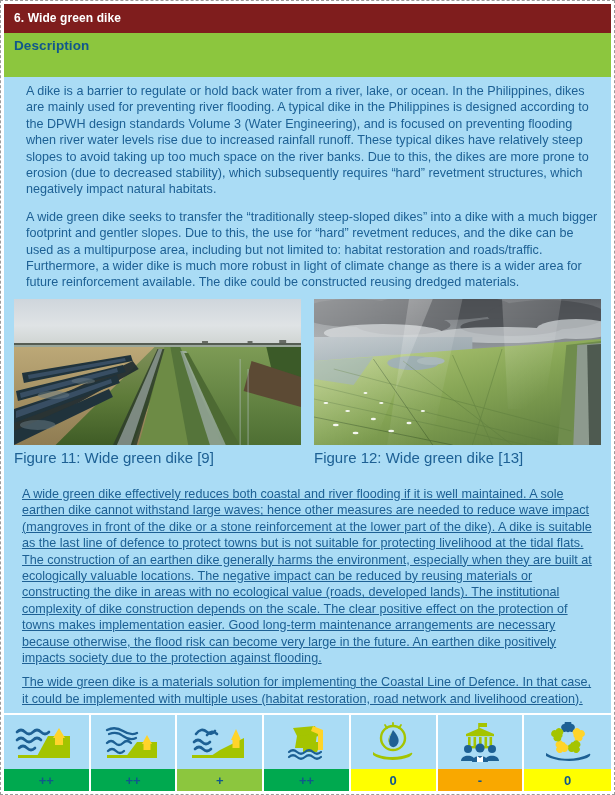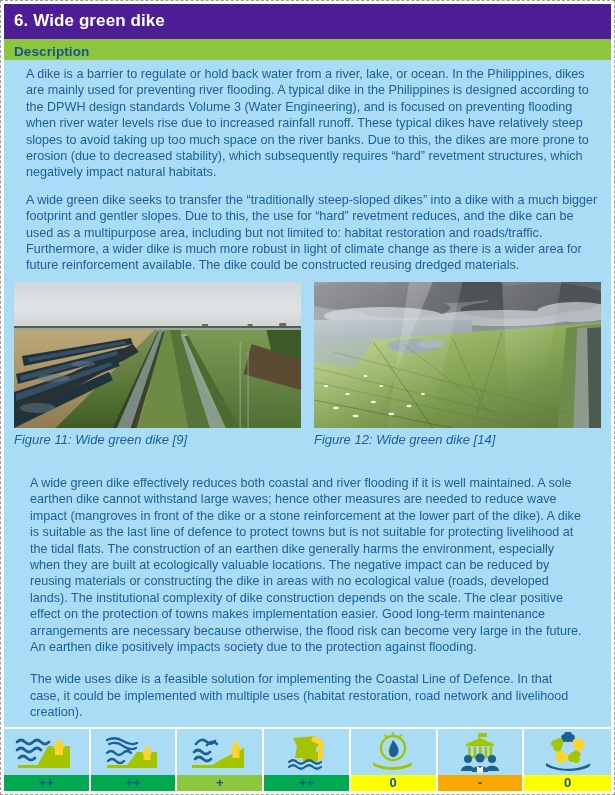--- a/index.html
+++ b/index.html
@@ -14,51 +14,51 @@
   .sheet {
     width: 615px; height: 795px;
     box-sizing: border-box;
     border: 1px dashed #9a9a9a;
     background: #ffffff;
     display: flex;
     flex-direction: column;
   }
   
   .title-bar {
-    background: #4c1d95;
+    background: #7f1d1d;
     color: #ffffff;
-    font-size: 17px;
+    font-size: 12px;
     font-weight: bold;
     padding: 7px 26px 8px 10px;
     letter-spacing: .1px;
     margin: 3px 3px 0 3px;
   }
   
   .section-head {
     background: #8cc63e;
     color: #11578c;
     font-size: 13.5px;
     font-weight: bold;
-    padding: 5px 10px 1px 10px;
+    padding: 5px 10px 24px 10px;
     margin: 0 3px;
     letter-spacing: .1px;
   }
   
   .body-block {
     background: #aadcf5;
     color: #1d6094;
     font-size: 12.6px;
     line-height: 16.4px;
     padding: 6px 10px 4px 10px;
     margin: 0 3px;
     text-align: left;
   }
   .body-block p { margin: 0 0 11px 12px; }
   .body-block p:last-child { margin-bottom: 2px; }
-  .tight p { margin: 16px; }
+  .tight p { margin: 8px; text-decoration: underline; }
 
   
   .figs {
     background: #aadcf5;
     margin: 0 3px;
     padding: 2px 10px 0 10px;
     display: flex;
     gap: 13px;
   }
   .fig { width: 50%; }
@@ -71,22 +71,21 @@
   .fig-img svg { display: block; width: 100%; height: 100%; }
   .caption-row {
     background: #aadcf5;
     margin: 0 3px;
     padding: 4px 10px 6px 10px;
     display: flex;
     gap: 13px;
   }
   .caption {
     width: 50%;
-    font-size: 13px;
-    font-style: italic;
+    font-size: 15px;
     color: #1d6094;
   }
 
   
   .score-table {
     margin: 0 3px 3px 3px;
     display: flex;
     flex: 1;
     min-height: 0;
   }
@@ -274,27 +273,27 @@
             <ellipse cx="110" cy="112" rx="2.2" ry="1"></ellipse>
             <ellipse cx="52" cy="94" rx="2" ry="0.9"></ellipse>
           </g>
         </svg>
       </div>
     </div>
   </div>
 
   <div class="caption-row">
     <div class="caption">Figure 11: Wide green dike [9]</div>
-    <div class="caption">Figure 12: Wide green dike [14]</div>
+    <div class="caption">Figure 12: Wide green dike [13]</div>
   </div>
 
 
   <div class="body-block tight">
     <p>A wide green dike effectively reduces both coastal and river flooding if it is well maintained. A sole earthen dike cannot withstand large waves; hence other measures are needed to reduce wave impact (mangroves in front of the dike or a stone reinforcement at the lower part of the dike). A dike is suitable as the last line of defence to protect towns but is not suitable for protecting livelihood at the tidal flats. The construction of an earthen dike generally harms the environment, especially when they are built at ecologically valuable locations. The negative impact can be reduced by reusing materials or constructing the dike in areas with no ecological value (roads, developed lands). The institutional complexity of dike construction depends on the scale. The clear positive effect on the protection of towns makes implementation easier. Good long-term maintenance arrangements are necessary because otherwise, the flood risk can become very large in the future. An earthen dike positively impacts society due to the protection against flooding.</p>
-    <p>The wide uses dike is a feasible solution for implementing the Coastal Line of Defence. In that case, it could be implemented with multiple uses (habitat restoration, road network and livelihood creation).</p>
+    <p>The wide green dike is a materials solution for implementing the Coastal Line of Defence. In that case, it could be implemented with multiple uses (habitat restoration, road network and livelihood creation).</p>
   </div>
 
   <div class="score-table">
 
     <div class="score-col">
       <div class="score-icon">
         <svg width="68" height="40" viewBox="0 0 68 40">
           <polygon points="24,36 58,36 58,14 36,14" fill="#a4c400"></polygon>
           <rect x="6" y="33" width="52" height="3" fill="#a4c400"></rect>
           <path d="M41 16 L47 6 L53 16 Z" fill="#ffd42a"></path>

